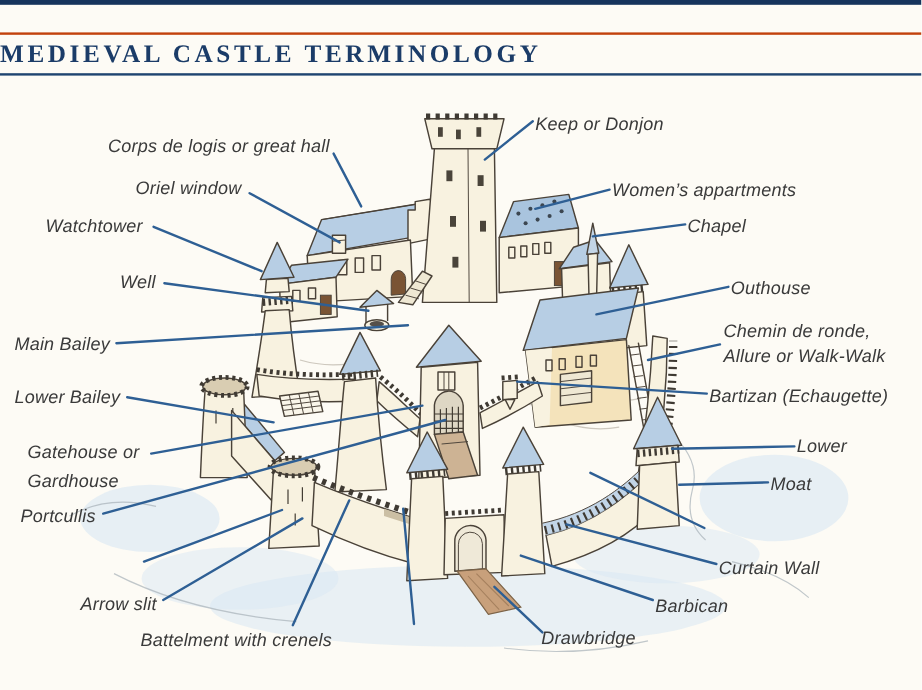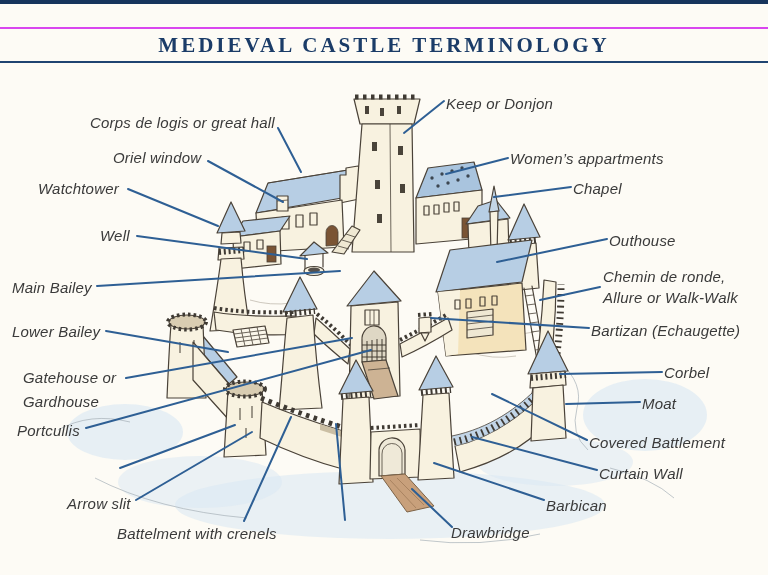--- a/index.html
+++ b/index.html
@@ -9,23 +9,23 @@
     background:#fdfbf5;
     overflow:hidden;
     font-family:"Liberation Sans", sans-serif;
   }
   .top-bar{
     position:absolute;top:0;left:0;width:768px;height:4px;
     background:#16345c;
   }
   .title-band{
     position:absolute;top:27px;left:0;width:768px;height:32px;
-    border-top:2px solid #d946ef;
+    border-top:2px solid #c2410c;
     border-bottom:2px solid #1f4471;
-    display:flex;align-items:center;justify-content:center;
+    display:flex;align-items:center;justify-content:flex-start;
   }
   .title-band h1{
     margin:0;
     font-family:"Liberation Serif", serif;
     font-size:21px;
     font-weight:600;
     letter-spacing:3px;
     color:#1b3c68;
   }
   svg.castle{position:absolute;top:0;left:0;}
@@ -363,23 +363,22 @@
   <div class="lbl" style="left:573px;top:178px">Chapel</div>
   <div class="lbl" style="left:100px;top:225px">Well</div>
   <div class="lbl" style="left:609px;top:230px">Outhouse</div>
   <div class="lbl" style="left:12px;top:277px">Main Bailey</div>
   <div class="lbl" style="left:603px;top:266px">Chemin de ronde,
 Allure or Walk-Walk</div>
   <div class="lbl" style="left:12px;top:321px">Lower Bailey</div>
   <div class="lbl" style="left:591px;top:320px">Bartizan (Echaugette)</div>
   <div class="lbl lh24" style="left:23px;top:366px">Gatehouse or
 Gardhouse</div>
-  <div class="lbl" style="left:664px;top:362px">Corbel</div>
+  <div class="lbl" style="left:664px;top:362px">Lower</div>
   <div class="lbl" style="left:642px;top:393px">Moat</div>
   <div class="lbl" style="left:17px;top:420px">Portcullis</div>
-  <div class="lbl" style="left:589px;top:432px">Covered Battlement</div>
   <div class="lbl" style="left:599px;top:463px">Curtain Wall</div>
   <div class="lbl" style="left:67px;top:493px">Arrow slit</div>
   <div class="lbl" style="left:546px;top:495px">Barbican</div>
   <div class="lbl" style="left:117px;top:523px">Battelment with crenels</div>
   <div class="lbl" style="left:451px;top:522px">Drawbridge</div>
 
 </div>
 
 </body></html>

